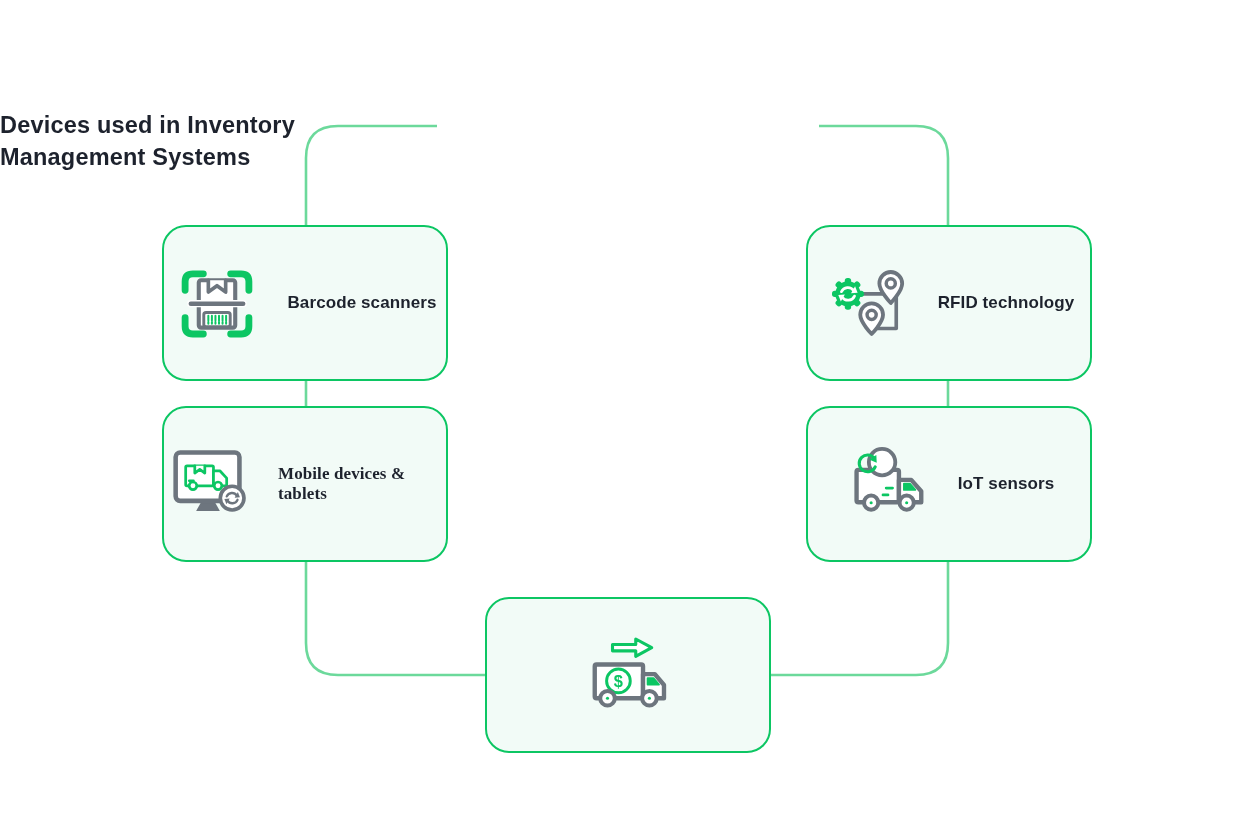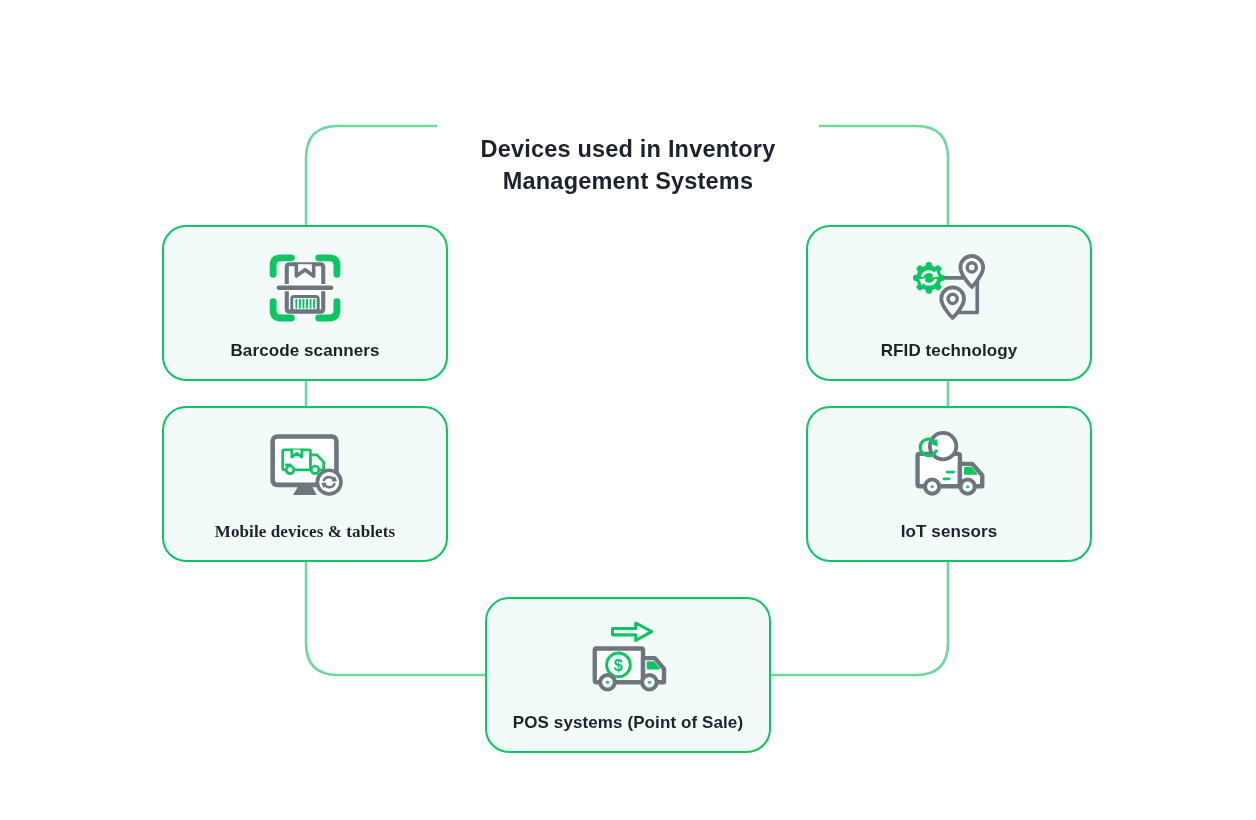--- a/index.html
+++ b/index.html
@@ -28,41 +28,39 @@
   .connectors path{
     stroke:var(--line-green);
     stroke-width:2.6;
     fill:none;
   }
   .title{
     position:absolute;
     top:109px;
     left:0;
     right:0;
-    text-align:center;
     font-size:23.5px;
     line-height:32px;
     font-weight:700;
     color:var(--text-dark);
     white-space:pre-line;
     letter-spacing:0.2px;
-    margin-top:24px;
   }
   .card{
     position:absolute;
     width:286px;
     height:156px;
     border:2px solid var(--accent-green);
     border-radius:24px;
     background:var(--card-bg);
     display:flex;
-    flex-direction:column;
+    flex-direction:row;
     align-items:center;
     justify-content:center;
-    gap:13px;
+    gap:26px;
   }
   .card-barcode{left:162px;top:225px;}
   .card-rfid{left:806px;top:225px;align-items:center;}
   .card-mobile{left:162px;top:406px;font-family:Liberation Serif, serif;}
   .card-iot{left:806px;top:406px;}
   .card-pos{left:485px;top:597px;}
   .icon-wrap{height:82px;display:flex;align-items:center;justify-content:center;}
   .icon-wrap svg{width:88px;height:82px;}
   .card-label{
     font-weight:700;
@@ -195,16 +193,15 @@
         <path class="st-gray f-white" stroke-width="4.8" d="M64.5 44 H77.5 L87.5 56 V70.5 H64.5 Z"></path>
         <path class="f-green" stroke="var(--accent-green)" stroke-width="2" stroke-linejoin="round" d="M69.5 48.5 H76 L82 55.5 H69.5 Z"></path>
         <circle class="st-green f-white" stroke-width="3.2" cx="37.5" cy="51.5" r="13"></circle>
         <text x="37.5" y="58" text-anchor="middle" font-size="18" font-weight="bold" fill="var(--accent-green)" font-family="Liberation Sans, sans-serif">$</text>
         <circle class="st-gray f-white" stroke-width="4.4" cx="25.5" cy="70.5" r="8"></circle>
         <circle class="st-gray f-white" stroke-width="4.4" cx="71.5" cy="70.5" r="8"></circle>
         <circle class="f-green" cx="25.5" cy="70.5" r="1.7"></circle>
         <circle class="f-green" cx="71.5" cy="70.5" r="1.7"></circle>
       </svg>
     </div>
-    <div class="card-label">POS systems (Point of Sale)</div>
   </div>
 
 </div>
 
 </body></html>

